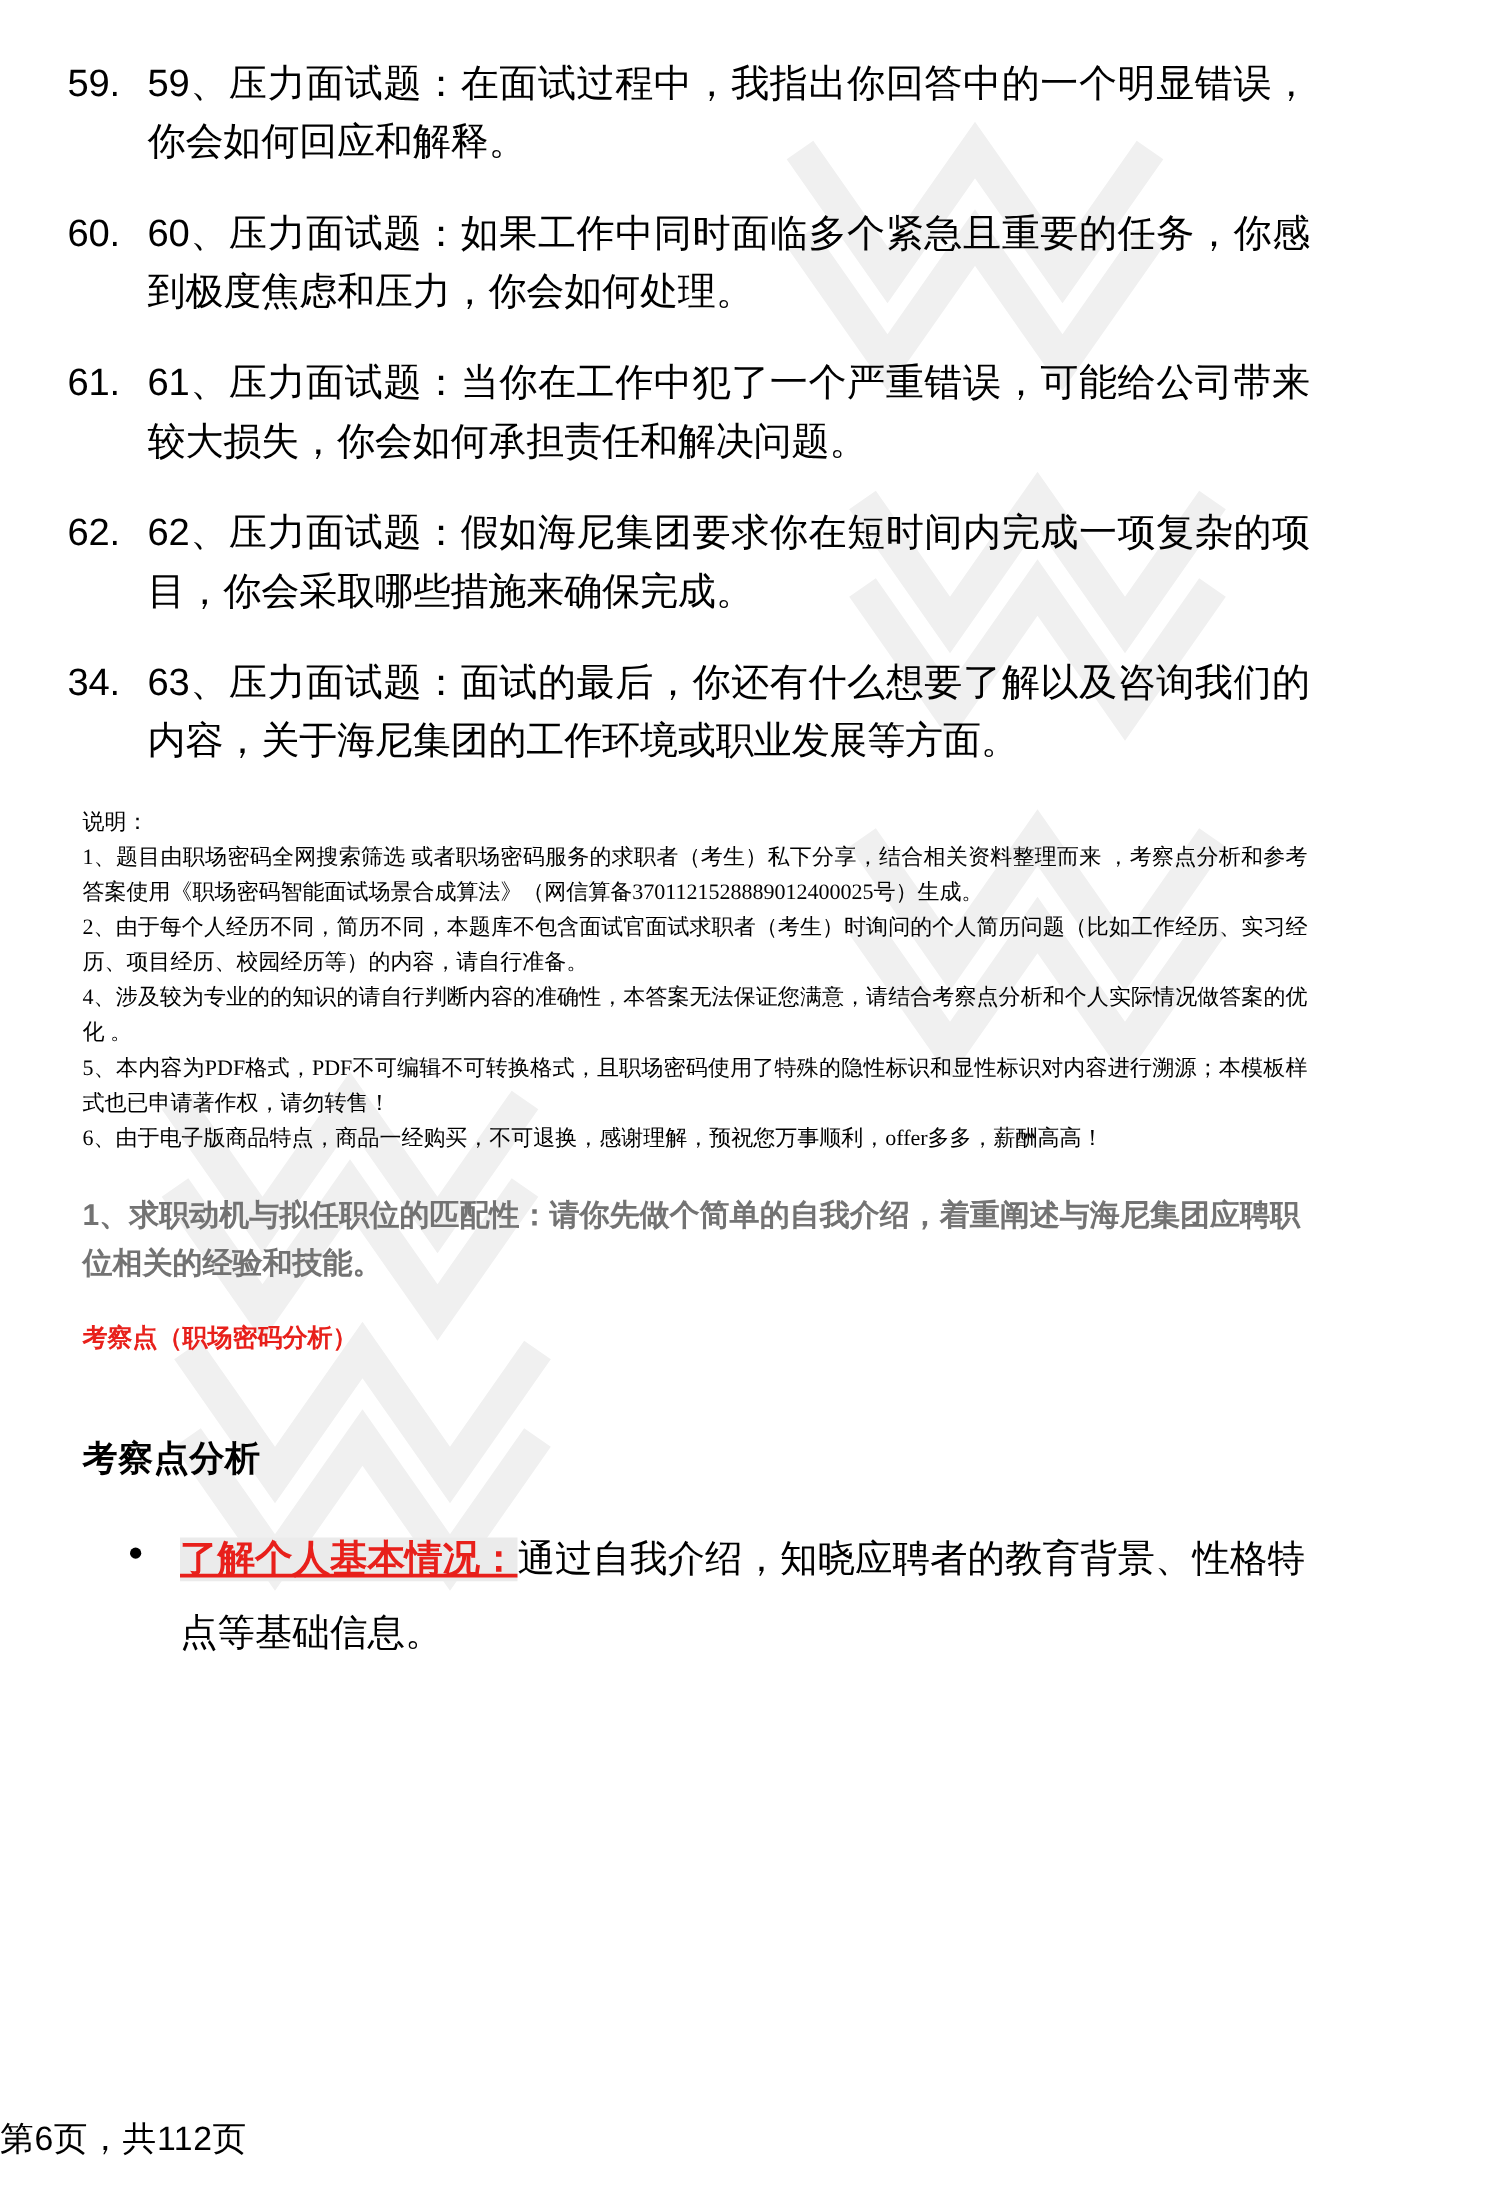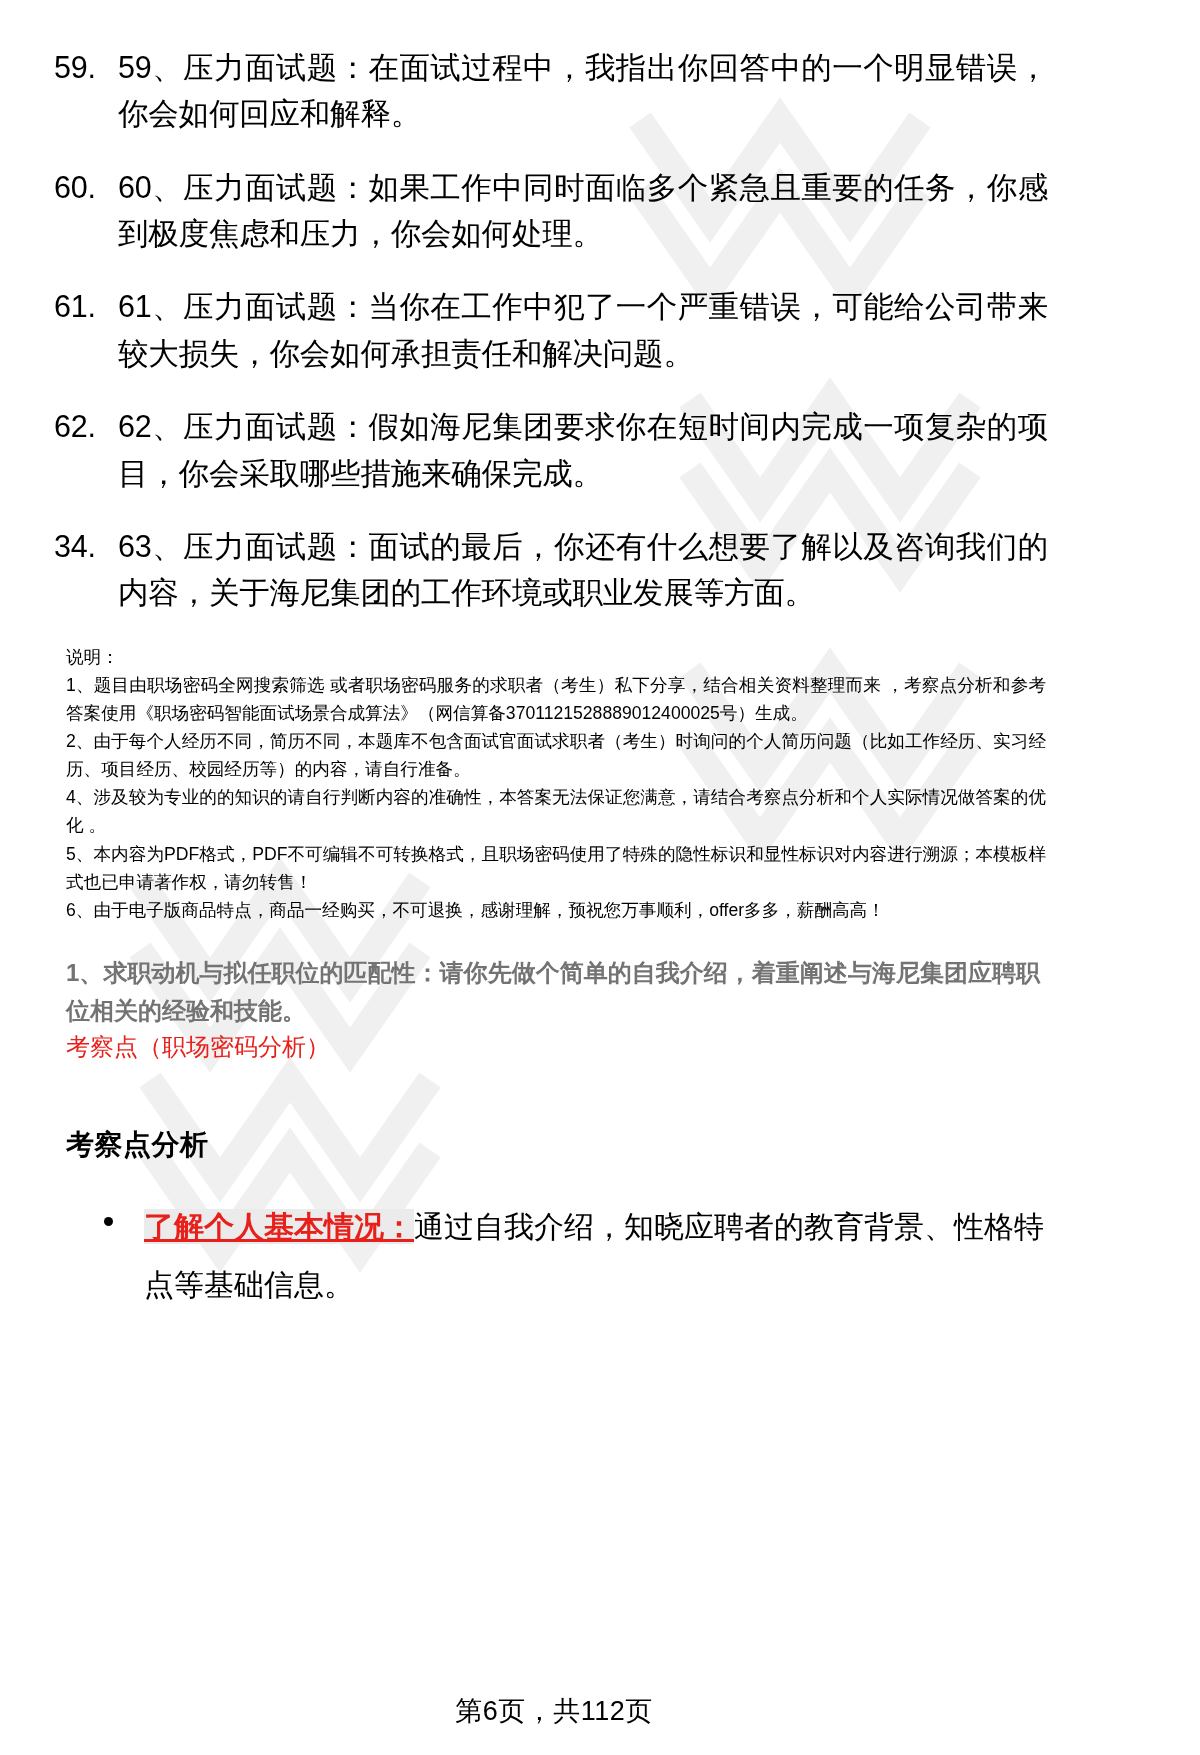--- a/index.html
+++ b/index.html
@@ -67,40 +67,42 @@
 
   
   .notes {
     margin-top: 8px;
     padding-left: 14px;
     font-size: 17.6px;
     line-height: 1.60;
     text-align: justify;
     text-justify: inter-ideograph;
     padding-right: 4px;
+    font-family: Liberation Serif, serif;
   }
   .notes p {
     margin: 0;
   }
 
   
   .red-head {
     margin-top: 30px;
     padding-left: 14px;
     font-size: 24px;
     font-weight: bold;
     line-height: 1.58;
     text-align: justify;
     text-justify: inter-ideograph;
     padding-right: 10px;
   }
   .red-sub {
-    padding-left: 14px;
-    font-size: 24px;
-    font-weight: normal;
+    margin-top: 27px;
+    padding-left: 14px;
+    font-size: 20px;
+    font-weight: bold;
     line-height: 1.4;
   }
 
   
   .sec-head {
     margin-top: 64px;
     padding-left: 14px;
     font-size: 28px;
     font-weight: bold;
     line-height: 1.3;
@@ -139,21 +141,20 @@
     background: #ebebeb;
     padding: 1px 0 1px 0;
   }
 
   
   .footer {
     position: absolute;
     left: 0;
     right: 4px;
     bottom: 28px;
-    text-align: center;
     font-size: 27px;
     line-height: 1.2;
     z-index: 3;
     letter-spacing: 0.5px;
   }
 </style>
 </head>
 <body>
 
 <div id="page" style="background: rgb(255, 255, 255);">

